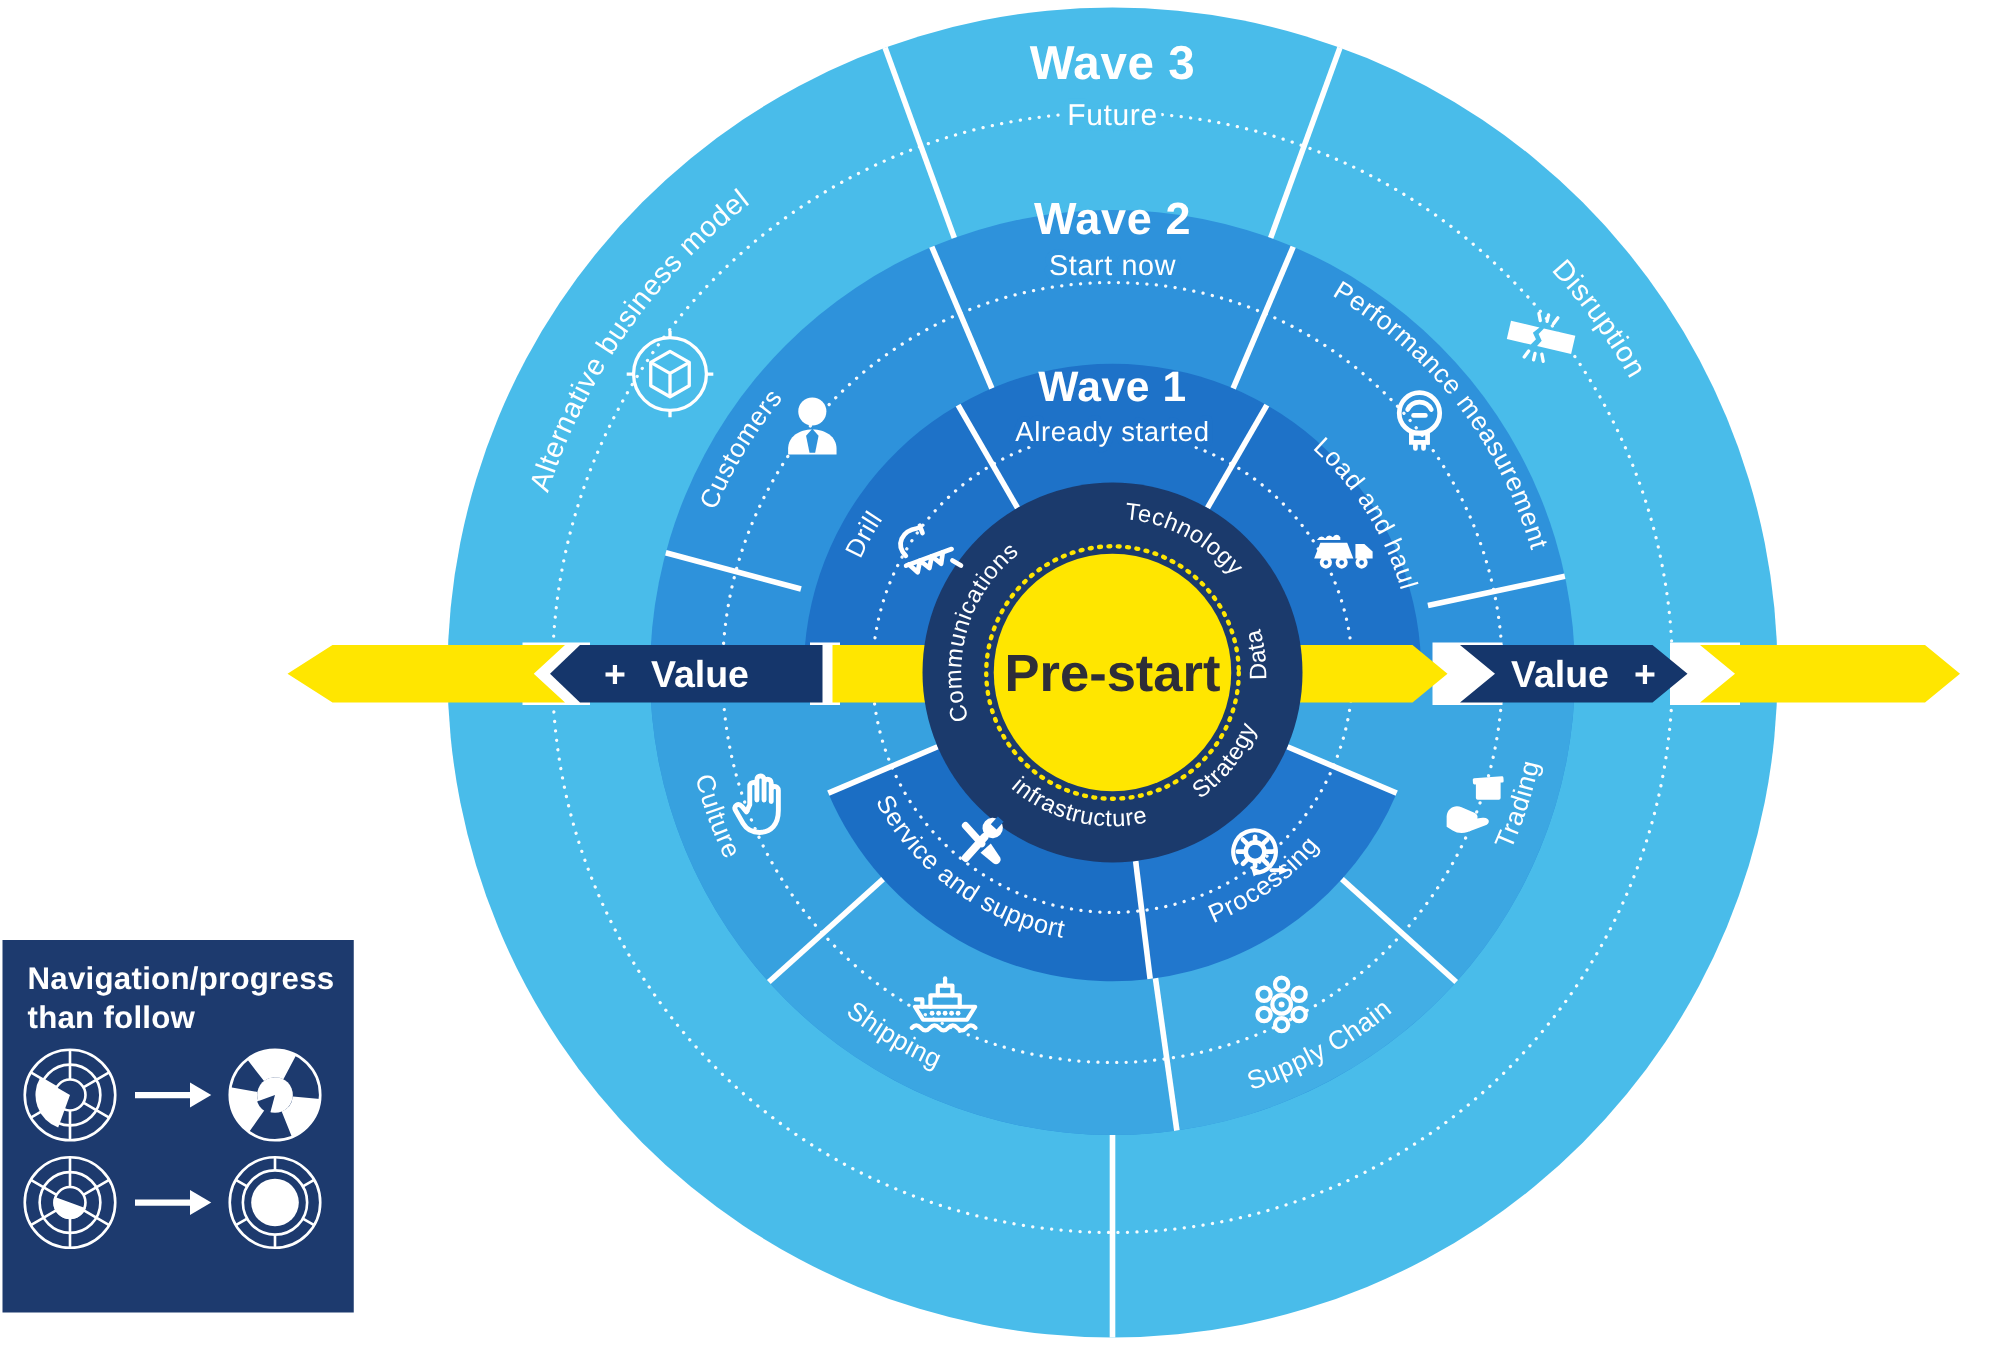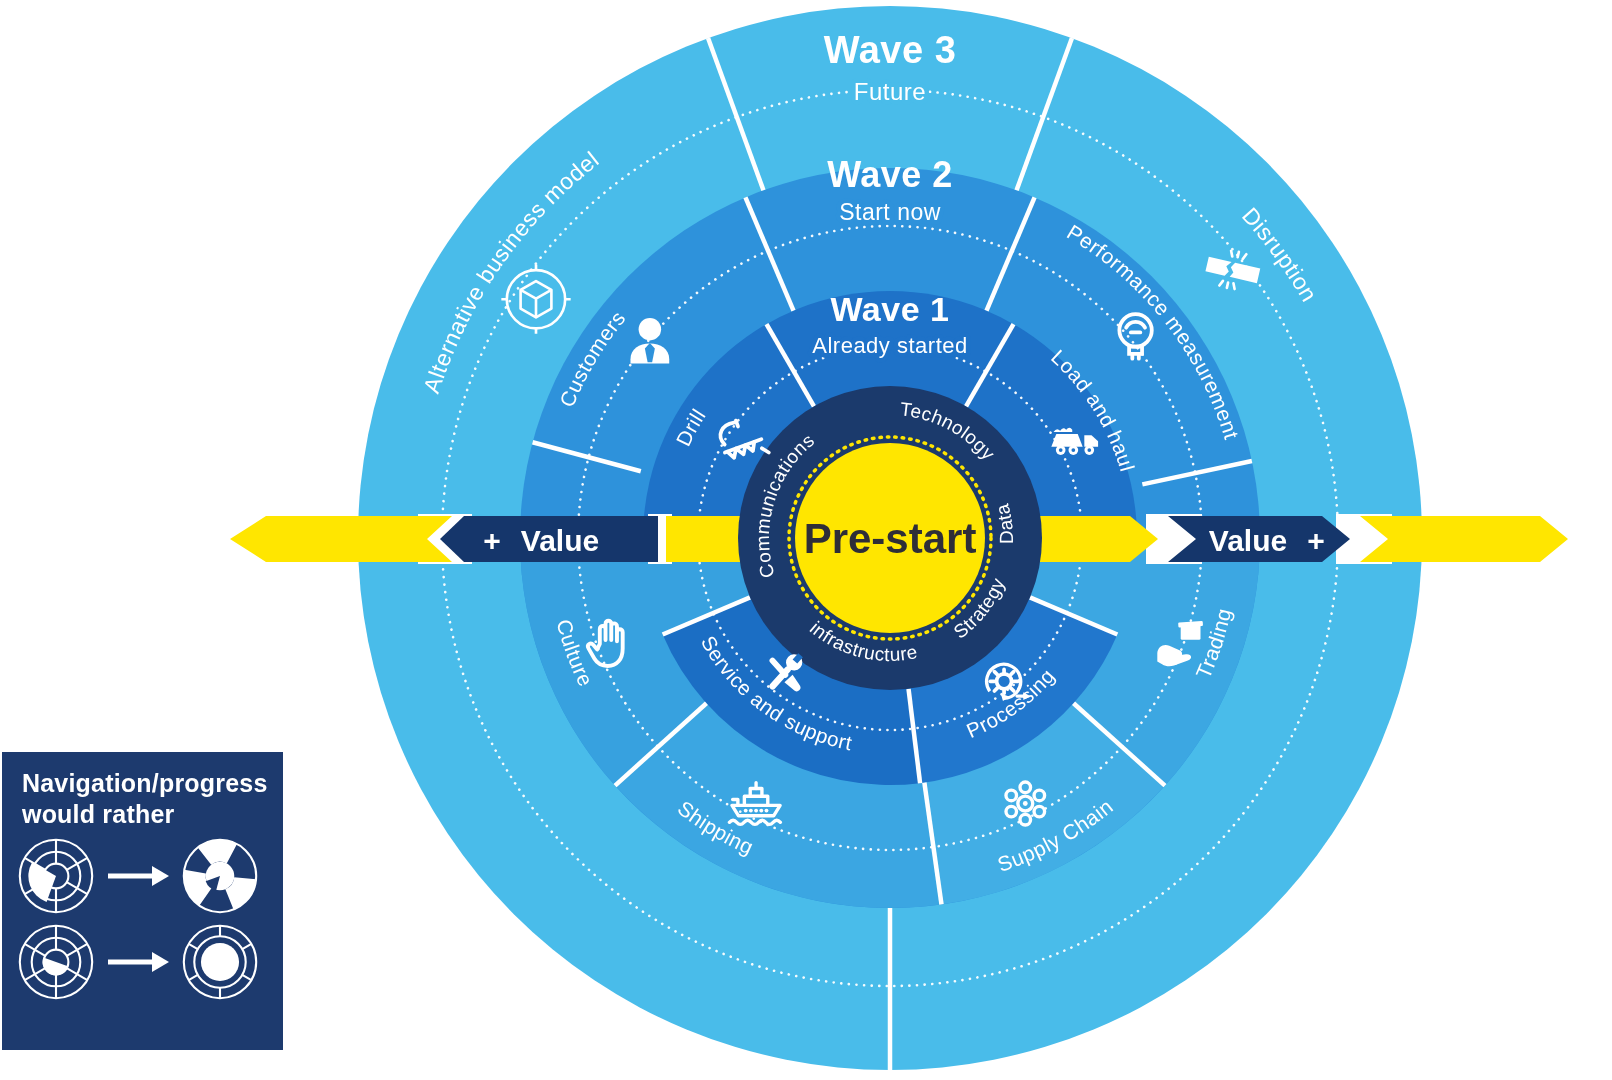--- a/index.html
+++ b/index.html
@@ -238,21 +238,21 @@
         <text x="492" y="540" text-anchor="middle" dominant-baseline="central" font-size="30" font-weight="bold" fill="#fff">+</text>
         <text x="560" y="540" text-anchor="middle" dominant-baseline="central" font-size="30" font-weight="bold" fill="#fff">Value</text>
         <text x="1248" y="540" text-anchor="middle" dominant-baseline="central" font-size="30" font-weight="bold" fill="#fff">Value</text>
         <text x="1316" y="540" text-anchor="middle" dominant-baseline="central" font-size="30" font-weight="bold" fill="#fff">+</text>
       </g>
     </svg>
 
   <div class="legend">
     <div class="legend-title">
       <span>Navigation/progress</span><br>
-      <span>would rather</span>
+      <span>than follow</span>
     </div>
     <div class="legend-row">
       <svg width="80" height="80" viewBox="-42 -42 84 84">
         <g fill="none" stroke="#fff" stroke-width="2.2">
           <circle r="38"></circle>
             <circle r="25.5"></circle>
             <circle r="13"></circle>
           <path d="M11.26,-6.5 L32.9,-19 M0,-13 L0,-38 M-11.26,-6.5 L-32.9,-19 M-11.26,6.5 L-32.9,19 M0,13 L0,38 M11.26,6.5 L32.9,19"></path>
         </g>
         <path d="M0,0 L-25.1,-14.5 A29,29 0 0 0 -9.9,27.3 Z" fill="#fff"></path>

